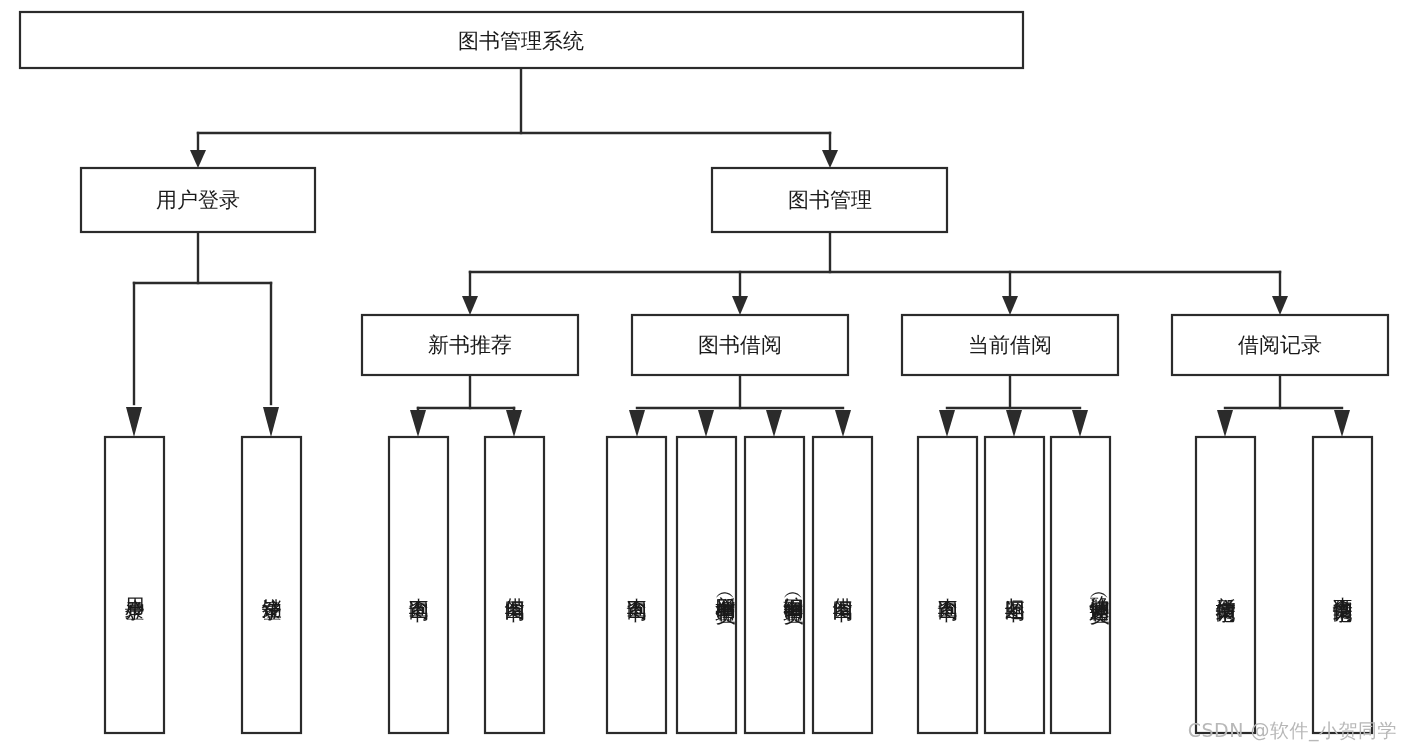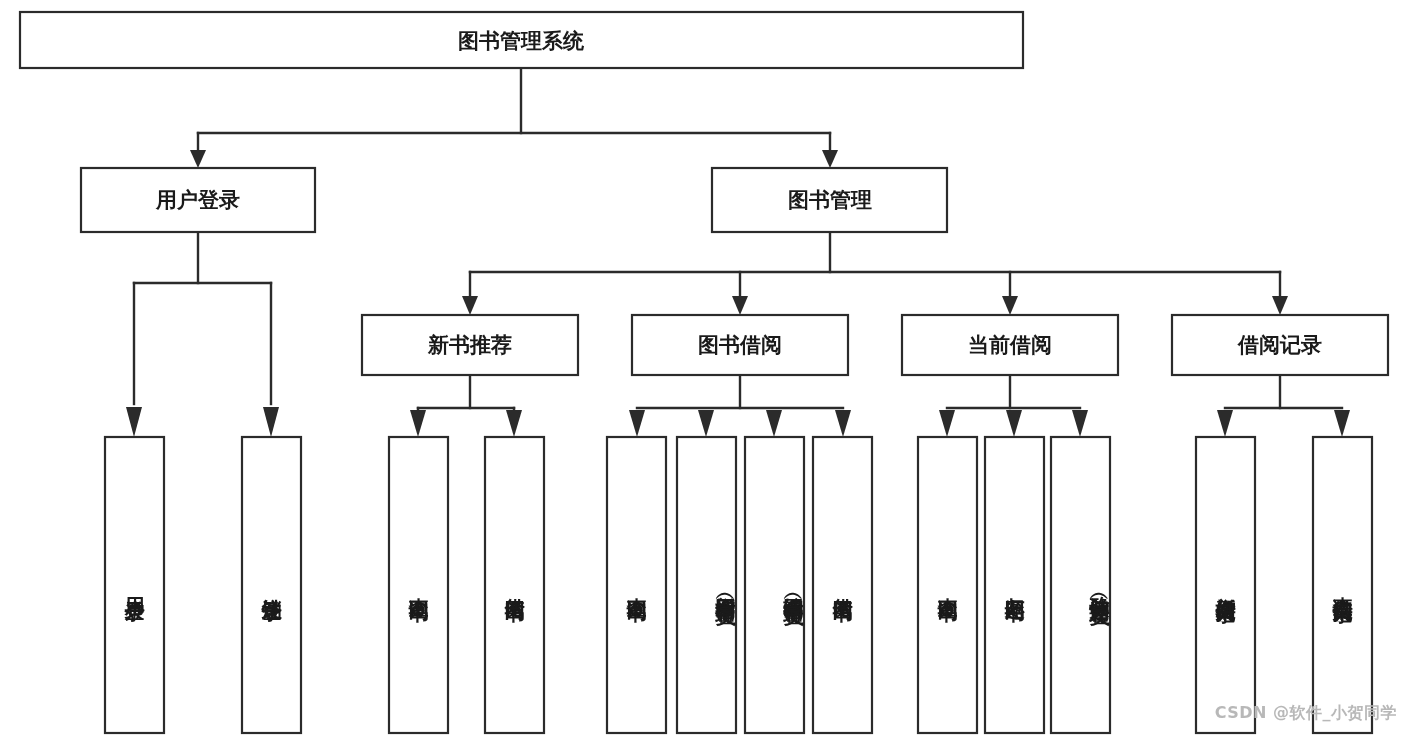--- a/index.html
+++ b/index.html
@@ -11,21 +11,20 @@
     width: 1405px;
     height: 747px;
     font-family: "DejaVu Sans", "Liberation Sans", sans-serif;
     overflow: hidden;
   }
   #diagram-root {
     position: relative;
     width: 1405px;
     height: 747px;
     background: #ffffff;
-    font-weight: bold;
   }
   svg#flow-svg {
     position: absolute;
     left: 0;
     top: 0;
     width: 1405px;
     height: 747px;
     display: block;
   }
   .node-box {
@@ -59,23 +58,23 @@
     line-height: 1.08;
     letter-spacing: 1.5px;
     color: #1a1a1a;
     text-align: center;
     white-space: nowrap;
     pointer-events: none;
   }
   .watermark {
     position: absolute;
     right: 8px;
-    bottom: 23px;
+    bottom: 3px;
     font-family: "DejaVu Sans", "Liberation Sans", sans-serif;
-    font-size: 16px;
+    font-size: 19px;
     color: #b8b8b8;
     letter-spacing: 0.5px;
     white-space: nowrap;
   }
 </style>
 </head>
 <body>
 
 <div id="diagram-root">
 

